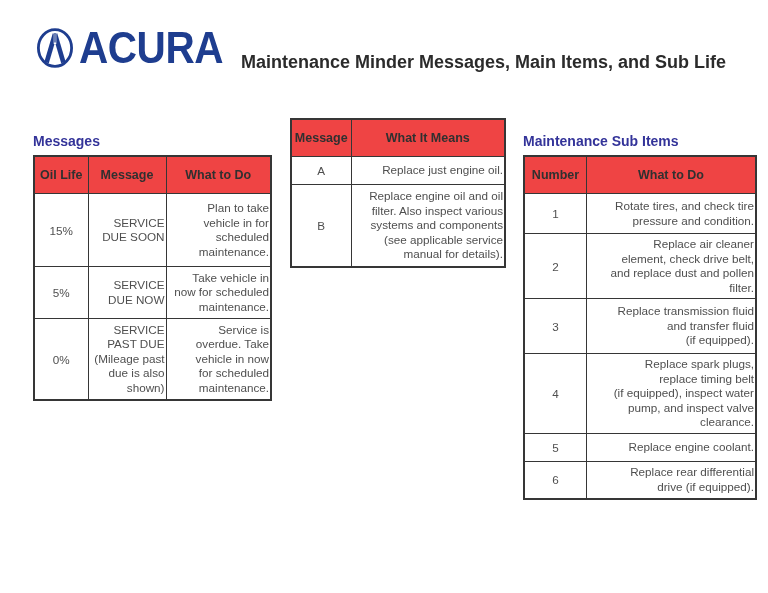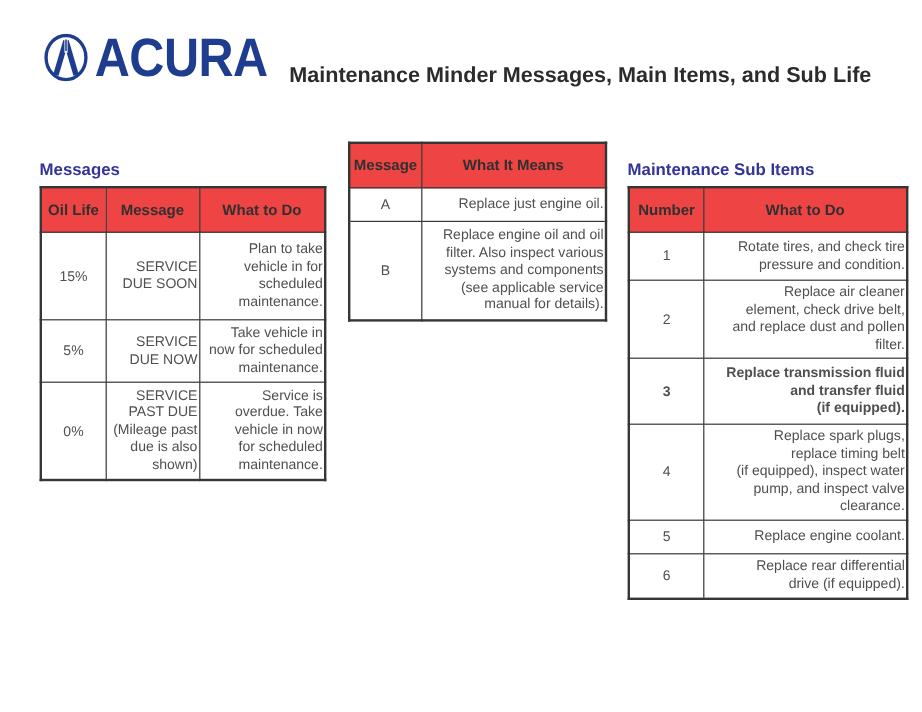--- a/index.html
+++ b/index.html
@@ -80,21 +80,21 @@
   }
 
   
   #t-msg tr.r0 td { height: 66px; }
   #t-msg tr.r1 td { height: 45px; }
   #t-msg tr.r2 td { height: 74px; }
   #t-main tr.r0 td { height: 21px; }
   #t-main tr.r1 td { height: 75px; }
   #t-sub tr.r0 td { height: 33px; }
   #t-sub tr.r1 td { height: 58px; margin-top: 28px; }
-  #t-sub tr.r2 td { height: 48px; font-weight: bold; }
+  #t-sub tr.r2 td { height: 48px; }
   #t-sub tr.r3 td { height: 71px; }
   #t-sub tr.r4 td { height: 21px; }
   #t-sub tr.r5 td { height: 30px; }
 </style>
 </head>
 <body>
 
 <div class="brand">
   <svg class="emblem" width="38" height="40" viewBox="0 0 38 40" aria-hidden="true">
     <ellipse cx="19" cy="20" rx="16.6" ry="18.4" fill="none" stroke="#1e3d8f" stroke-width="2.8"></ellipse>

